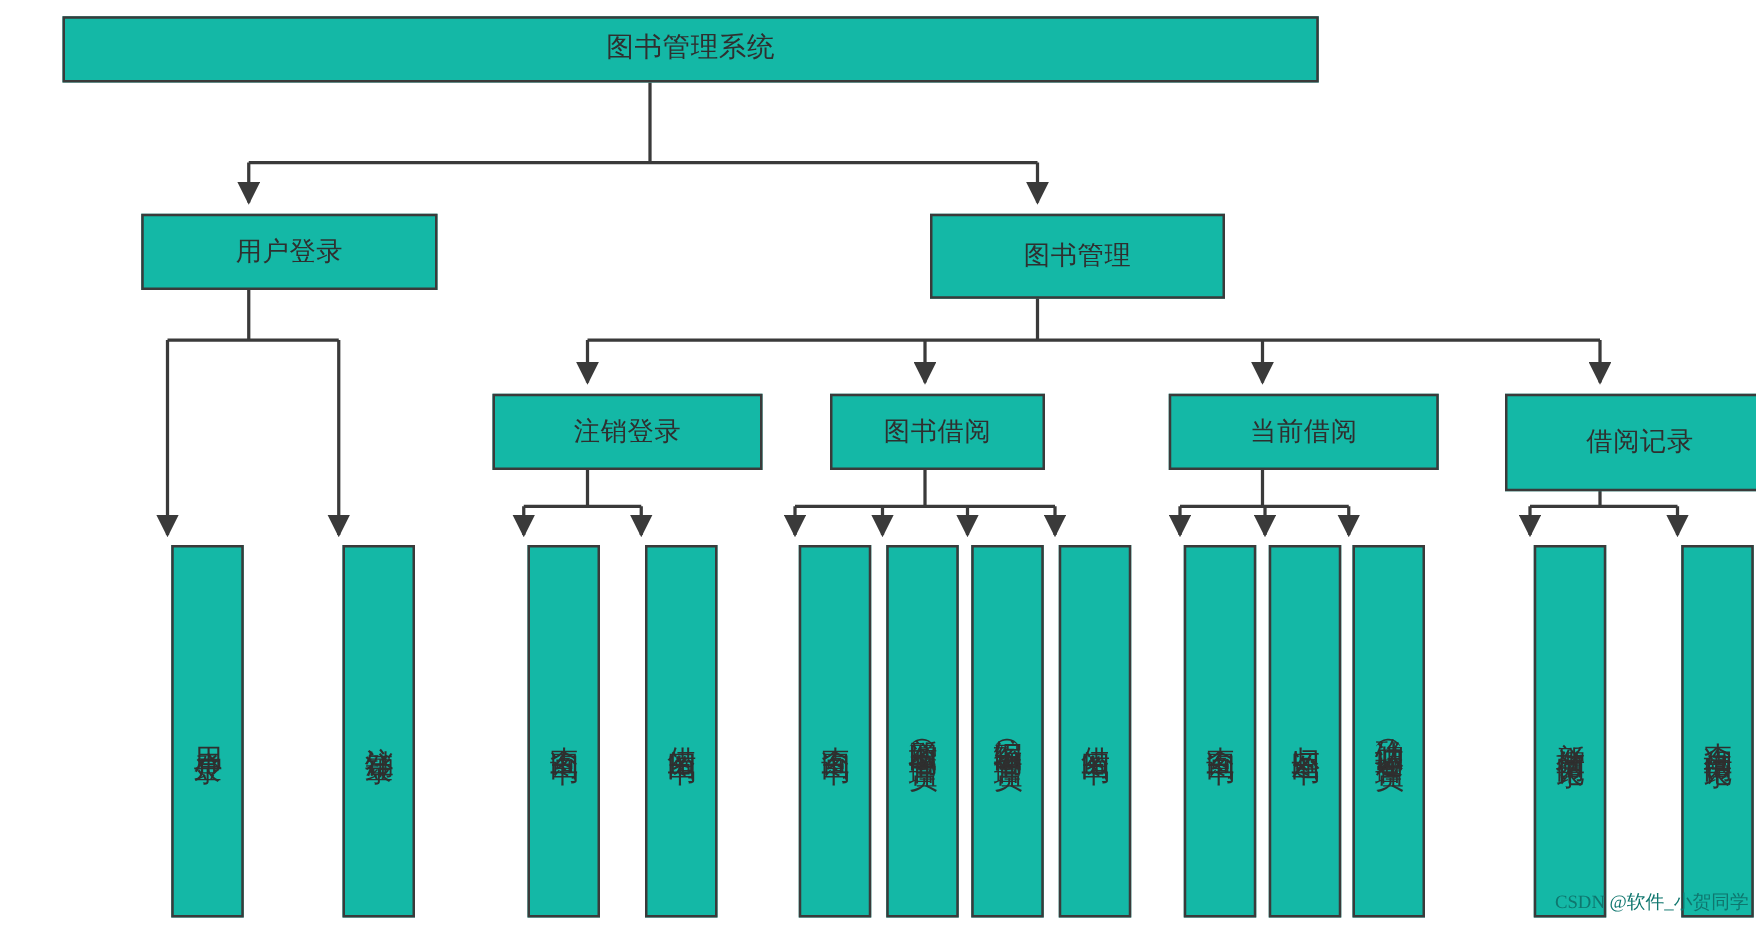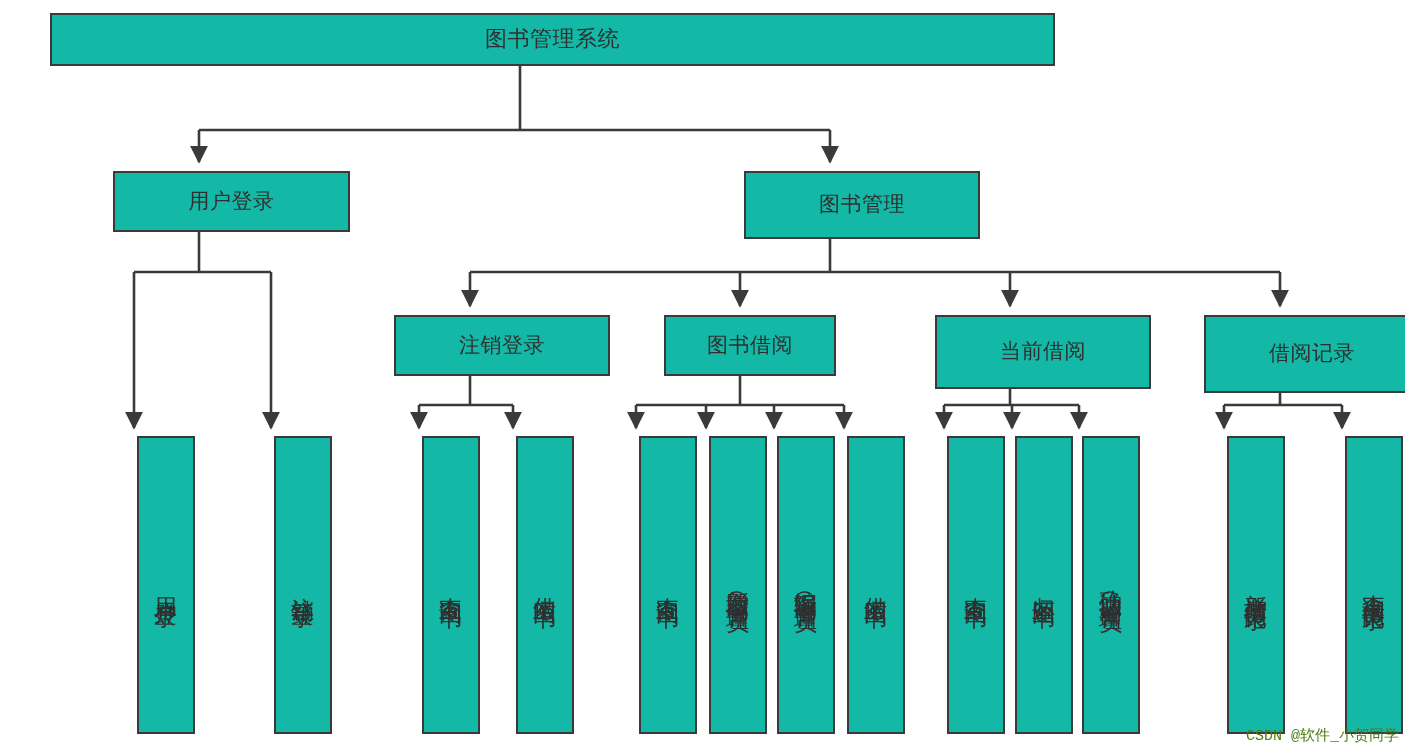--- a/index.html
+++ b/index.html
@@ -61,24 +61,24 @@
     writing-mode: vertical-rl;
     text-orientation: upright;
     font-size: 23px;
     line-height: 1.05;
     letter-spacing: 3px;
     white-space: nowrap;
   }
   .watermark {
     position: absolute;
     right: 6px;
-    bottom: 2px;
+    bottom: 16px;
     font-size: 15px;
-    color: #4d7c0f;
-    font-family: Liberation Mono, monospace;
+    color: #0f766e;
+    font-family: Liberation Serif, serif;
     white-space: nowrap;
     user-select: none;
   }
 </style>
 </head>
 <body>
 
 <div id="diagram-root">
 
   <svg class="connectors" viewBox="0 0 1405 747" preserveAspectRatio="none">
@@ -141,21 +141,21 @@
   <div class="node horiz" style="left:712px; top:171px; width:236px; height:68px;">
     <span class="node-label">图书管理</span>
   </div>
 
   <div class="node horiz" style="left:362px; top:315px; width:216px; height:61px;">
     <span class="node-label">注销登录</span>
   </div>
   <div class="node horiz" style="left:632px; top:315px; width:172px; height:61px;">
     <span class="node-label">图书借阅</span>
   </div>
-  <div class="node horiz" style="left:903px; top:315px; width:216px; height:74px;">
+  <div class="node horiz" style="left:903px; top:315px; width:216px; height:61px;">
     <span class="node-label">当前借阅</span>
   </div>
   <div class="node horiz" style="left:1172px; top:315px; width:216px; height:78px;">
     <span class="node-label">借阅记录</span>
   </div>
 
   <div class="node vert" style="left:105px; top:436px; width:58px; height:298px;">
     <span class="node-label">用户登录</span>
   </div>
   <div class="node vert" style="left:242px; top:436px; width:58px; height:298px;">

